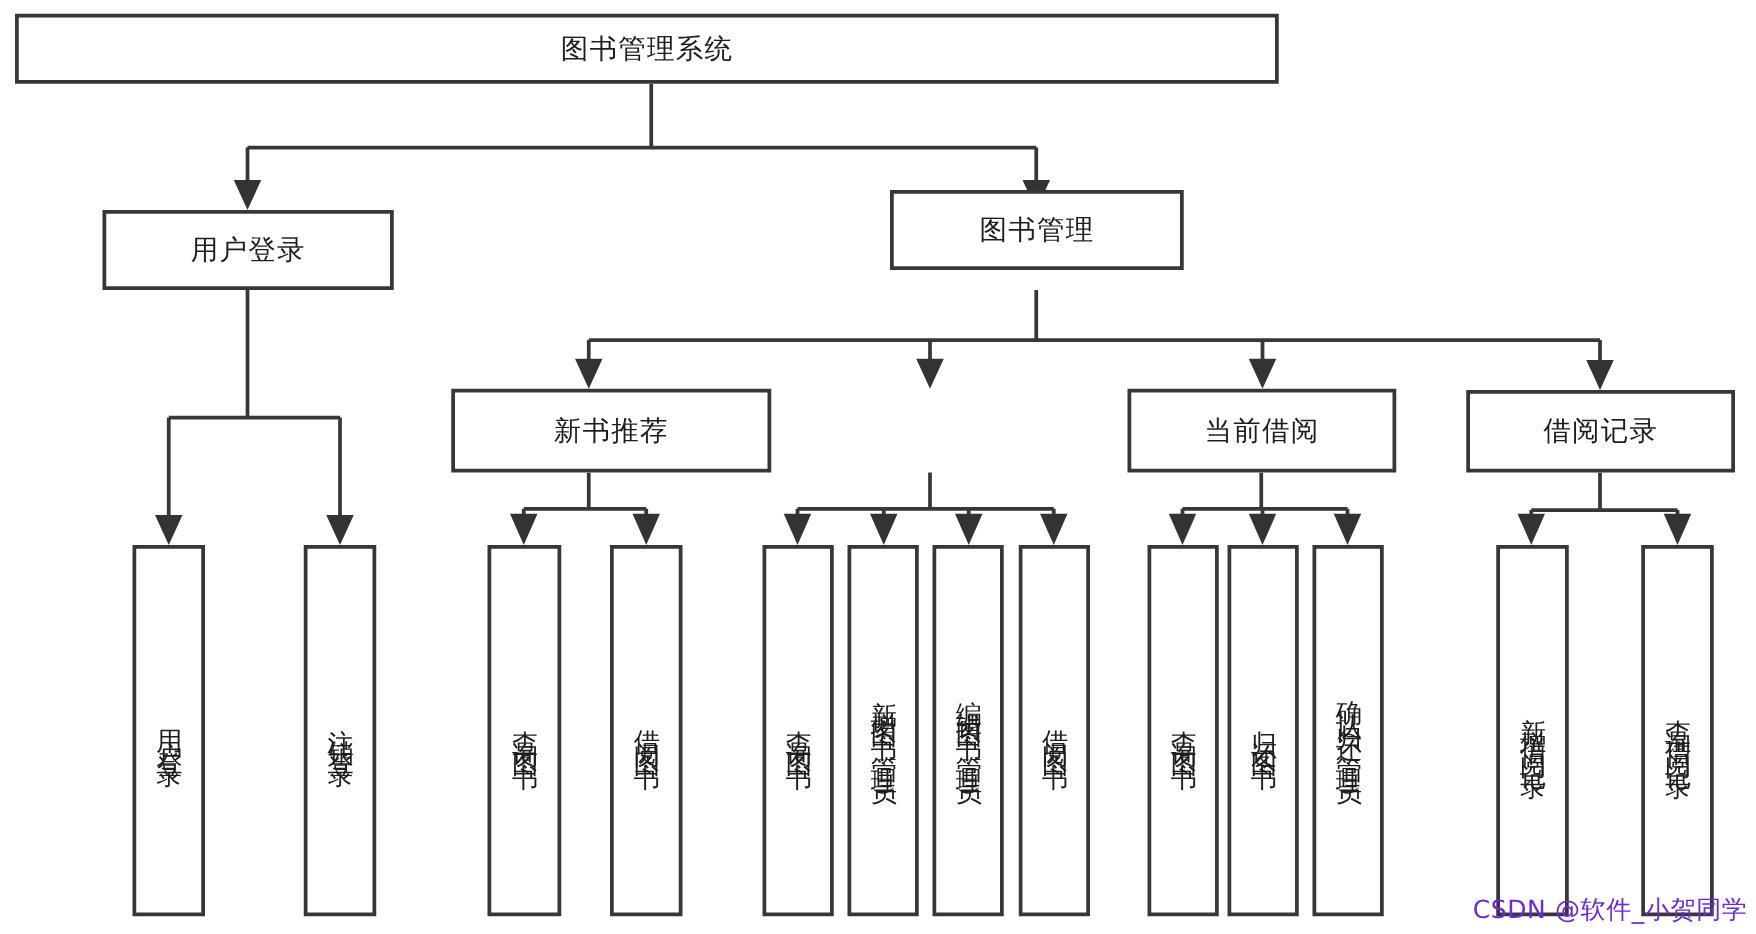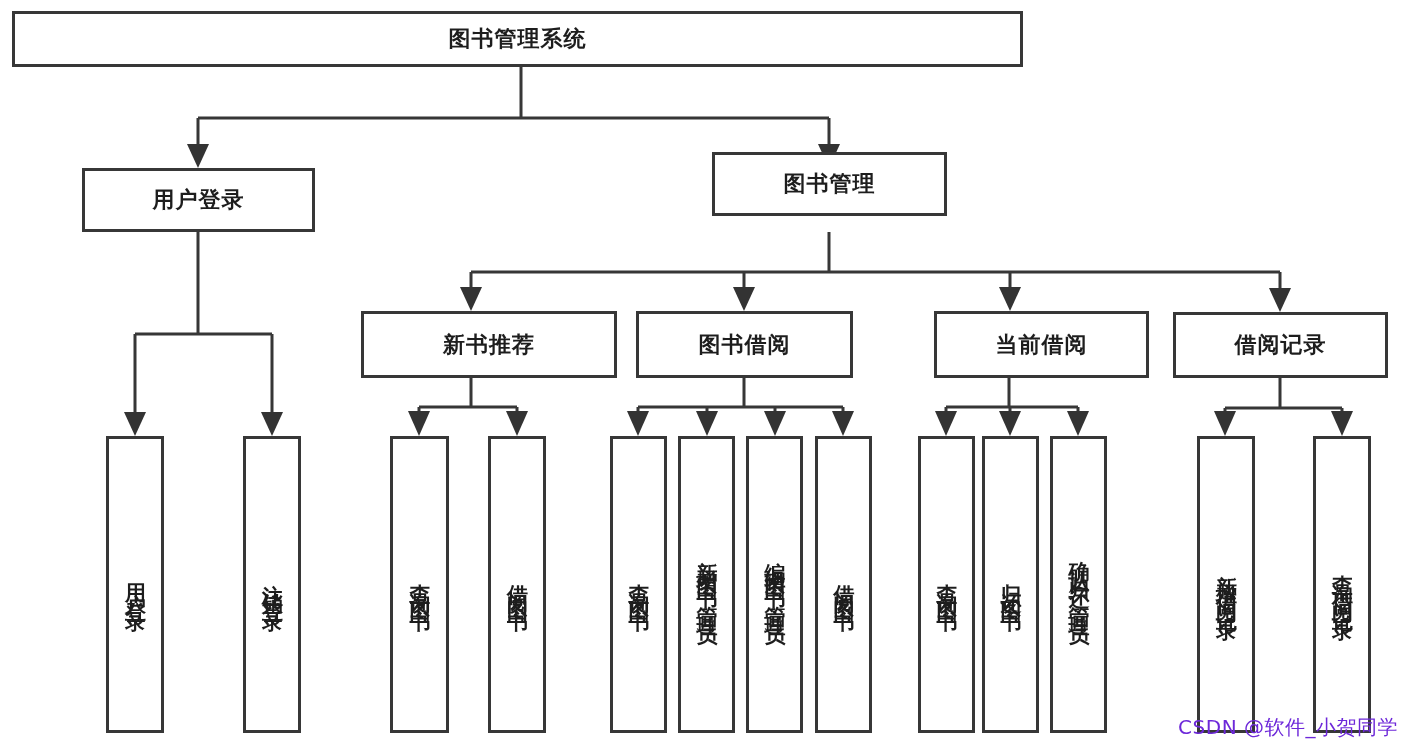--- a/index.html
+++ b/index.html
@@ -5,21 +5,21 @@
   html,body{margin:0;padding:0;background:#ffffff;}
   .canvas{
     position:relative;width:1405px;height:747px;background:#ffffff;
     font-family:"DejaVu Sans","Liberation Sans",sans-serif;overflow:hidden;
   }
   svg.connectors{position:absolute;left:0;top:0;z-index:1;}
   svg.connectors path{stroke:#373737;stroke-width:3;fill:none;}
   svg.connectors polygon{fill:#333333;stroke:none;}
   .box{
     position:absolute;box-sizing:border-box;border:3px solid #373737;background:#ffffff;
-    display:flex;align-items:center;justify-content:center;color:#1d1d1d;z-index:2;font-weight:bold;
+    display:flex;align-items:center;justify-content:center;color:#1d1d1d;z-index:2;
   }
   .box.h .lbl{font-size:22px;letter-spacing:1px;white-space:nowrap;}
   .box.v .lbl{
     writing-mode:vertical-rl;text-orientation:mixed;
     font-size:21px;letter-spacing:9px;line-height:1;white-space:nowrap;
   }
   .watermark{
     position:absolute;left:1178px;top:714px;width:220px;z-index:3;
     font-size:20px;color:#6d28d9;text-align:right;letter-spacing:0.5px;white-space:nowrap;
   }
@@ -79,24 +79,21 @@
   <div class="box h" style="left:82px;top:168px;width:233px;height:64px;">
     <span class="lbl">用户登录</span>
   </div>
   <div class="box h" style="left:712px;top:152px;width:235px;height:64px;">
     <span class="lbl">图书管理</span>
   </div>
 
   <div class="box h" style="left:361px;top:311px;width:256px;height:67px;">
     <span class="lbl">新书推荐</span>
   </div>
-  <div class="box h" style="left:636px;top:311px;width:217px;height:67px;">
-    <span class="lbl">图书借阅</span>
-  </div>
-  <div class="box h" style="left:902px;top:311px;width:215px;height:67px;margin-left:32px;">
+  <div class="box h" style="left:902px;top:311px;width:215px;height:67px;">
     <span class="lbl">当前借阅</span>
   </div>
   <div class="box h" style="left:1173px;top:312px;width:215px;height:66px;">
     <span class="lbl">借阅记录</span>
   </div>
 
   <div class="box v" style="left:106px;top:436px;width:58px;height:297px;">
     <span class="lbl">用户登录</span>
   </div>
   <div class="box v" style="left:243px;top:436px;width:58px;height:297px;">

